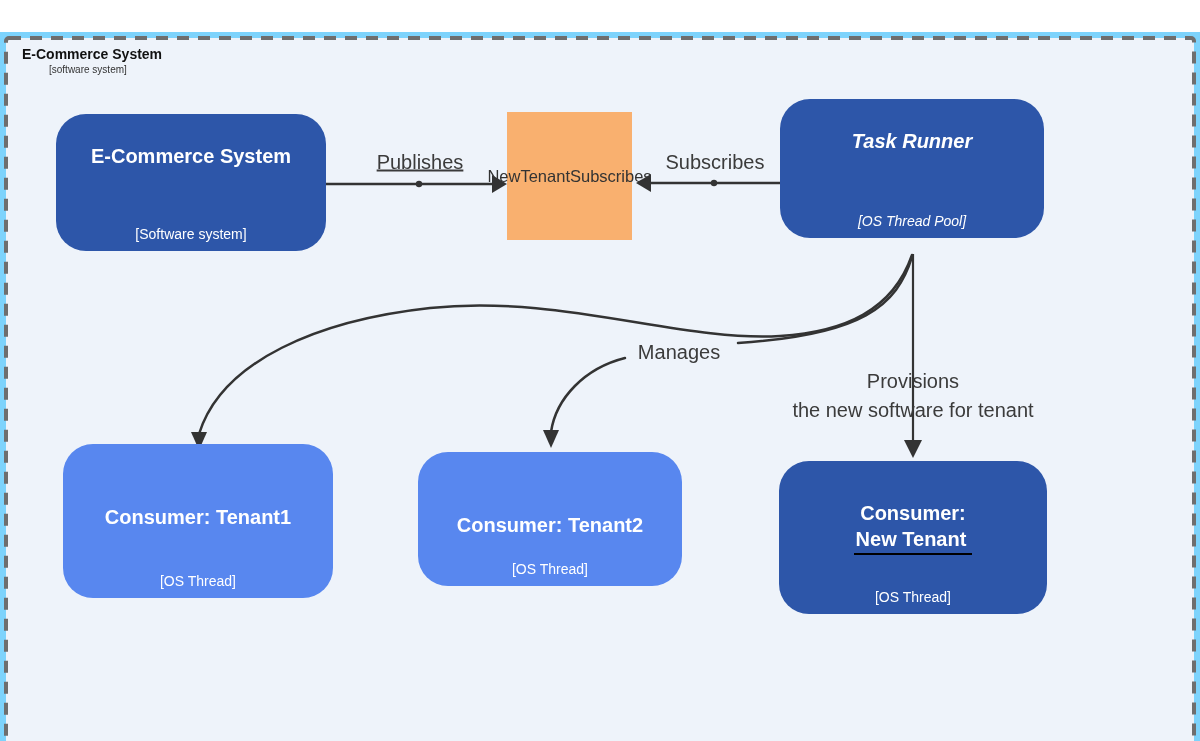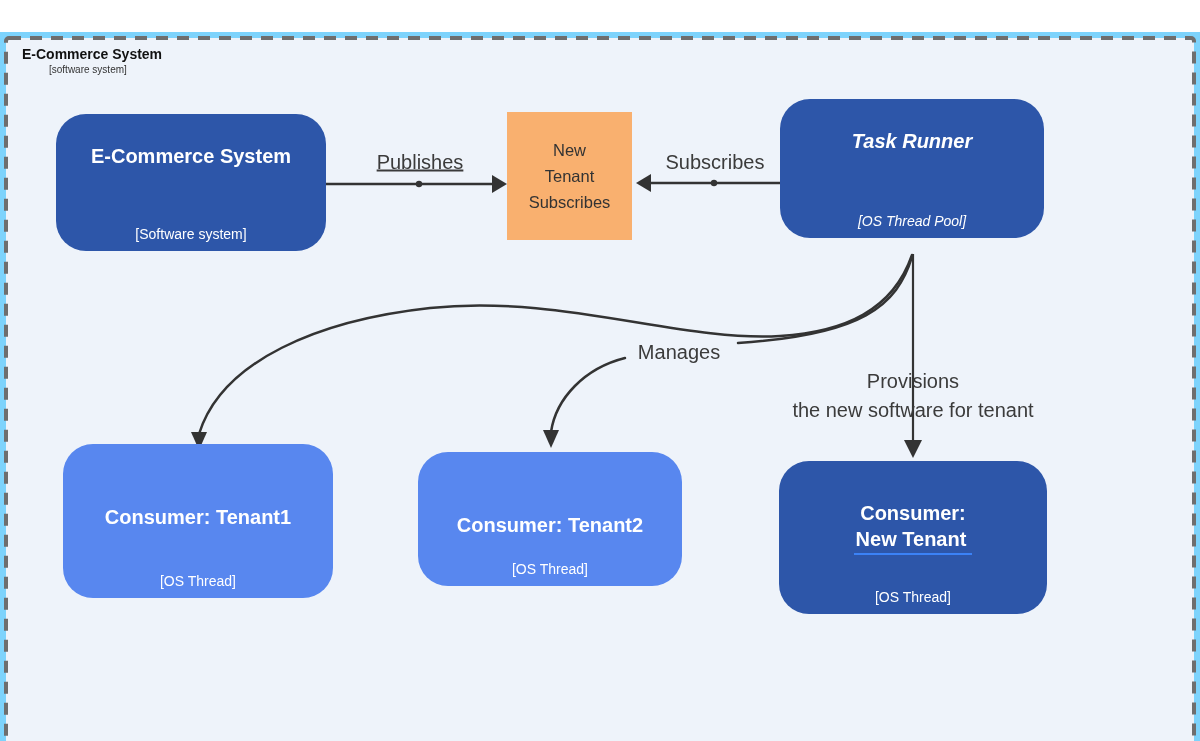--- a/index.html
+++ b/index.html
@@ -61,33 +61,33 @@
     bottom: 9px;
     font-size: 14px;
     font-weight: 400;
   }
   .pad-top-sm .title { margin-top: 29px; }
   .pad-top-lg .title { margin-top: 60px; }
   .pad-top-md .title { margin-top: 39px; text-align: center; }
 
   .underline-line {
     display: inline-block;
-    border-bottom: 2px solid #3b82f6;
+    border-bottom: 2px solid #000000;
     padding: 0 6px 1px 2px;
   }
 
   .sticky-note {
     position: absolute;
     left: 507px;
     top: 80px;
     width: 125px;
     height: 128px;
     background: #f9b06f;
     display: flex;
-    flex-direction: column;
+    flex-direction: row;
     align-items: center;
     justify-content: center;
     color: #333333;
     font-size: 16.5px;
     line-height: 26px;
     text-align: center;
   }
 
   .edge-label {
     position: absolute;

